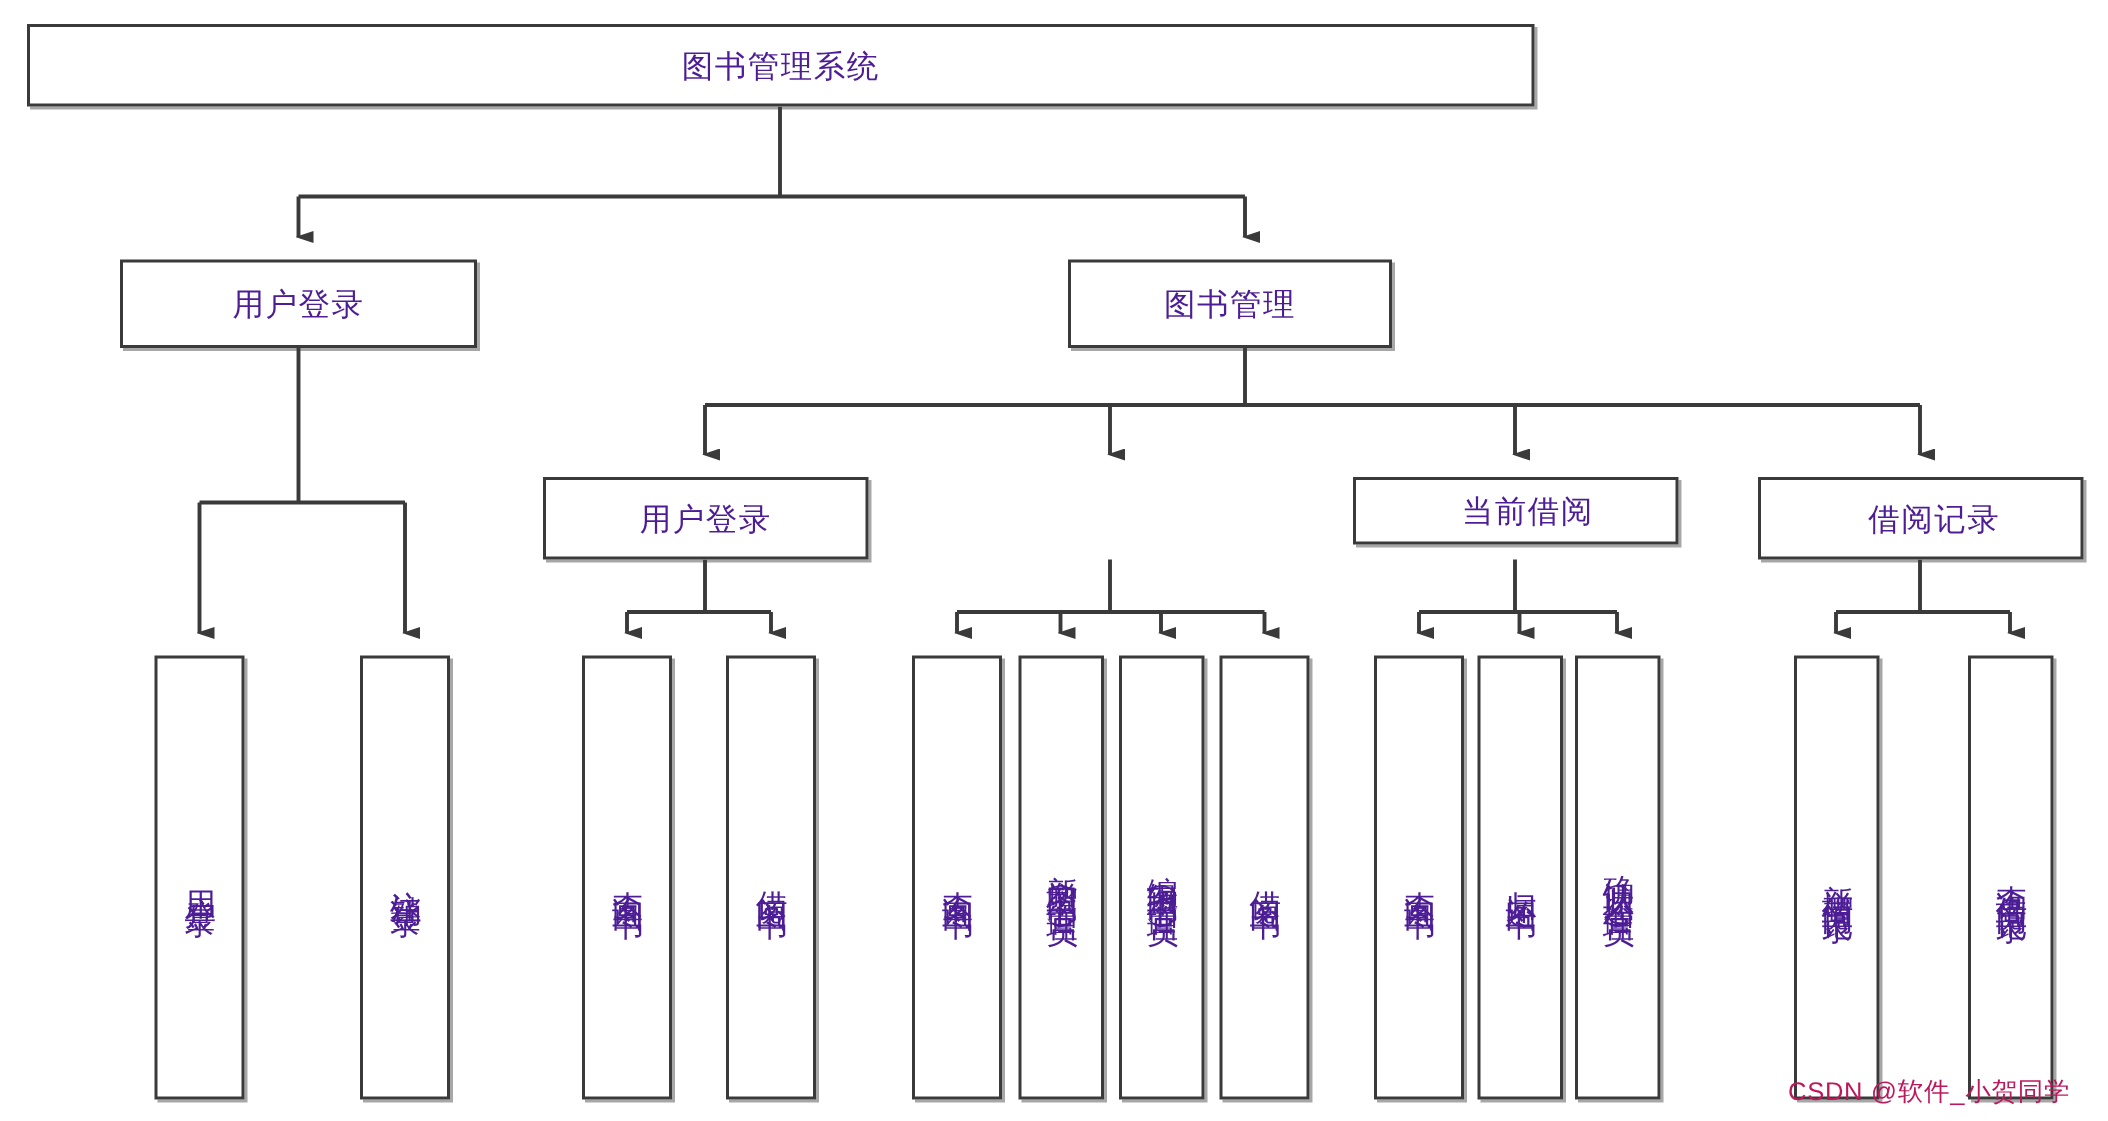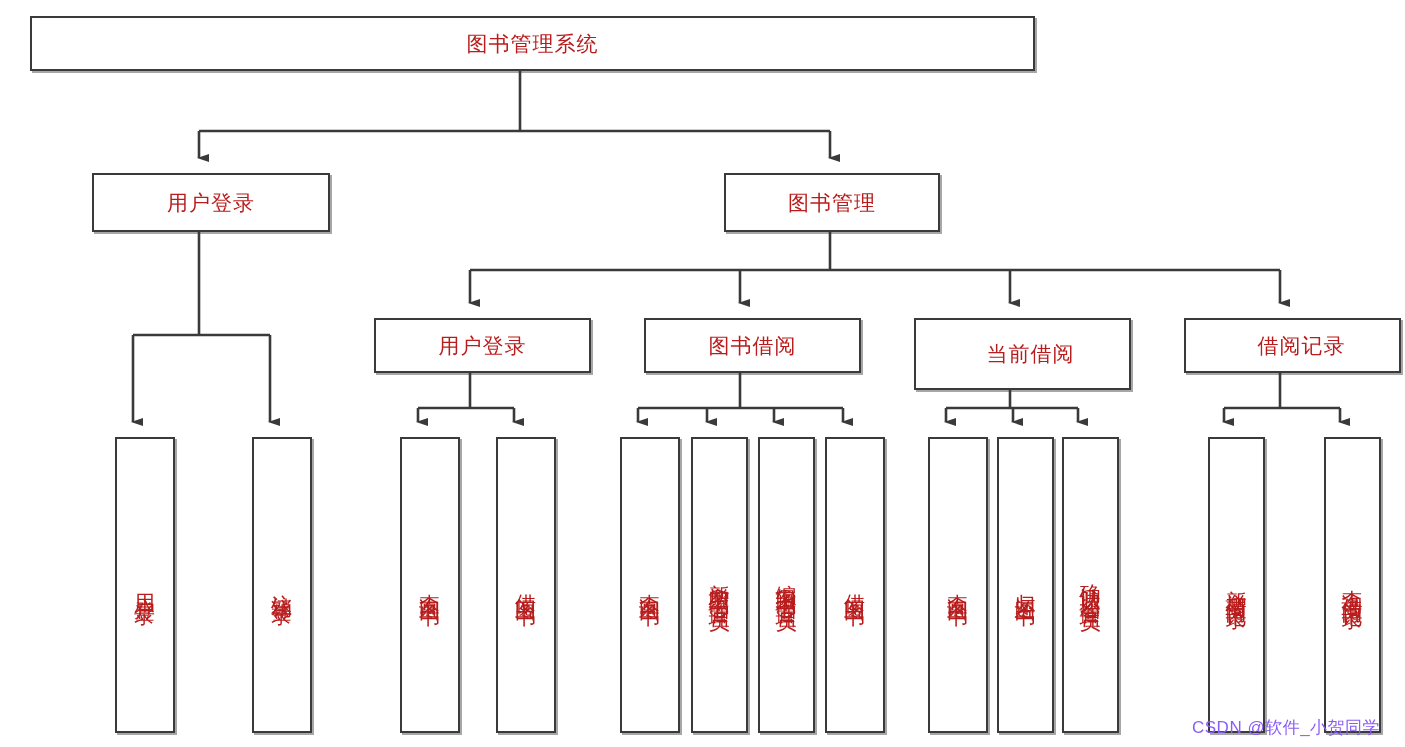--- a/index.html
+++ b/index.html
@@ -27,22 +27,21 @@
   }
   .node {
     position: absolute;
     box-sizing: border-box;
     background: #ffffff;
     border: 2px solid #3a3a3a;
     box-shadow: 2px 2px 0 rgba(60,60,60,0.45);
     display: flex;
     align-items: center;
     justify-content: center;
-    color: #b91c1c;
-    margin-left: 12px;
+    color: #4c1d95;
   }
   .node.horiz {
     font-size: 21px;
     letter-spacing: 1px;
     white-space: nowrap;
   }
   .node.vert {
     writing-mode: vertical-rl;
     text-orientation: upright;
     font-size: 21px;
@@ -126,24 +125,21 @@
   <div class="node horiz" style="left: 80px; top: 173px; width: 238px; height: 59px;">
     <span>用户登录</span>
   </div>
   <div class="node horiz" style="left: 712px; top: 173px; width: 216px; height: 59px;">
     <span>图书管理</span>
   </div>
 
   <div class="node horiz" style="left: 362px; top: 318px; width: 217px; height: 55px;">
     <span>用户登录</span>
   </div>
-  <div class="node horiz" style="left: 632px; top: 318px; width: 217px; height: 55px;">
-    <span>图书借阅</span>
-  </div>
-  <div class="node horiz" style="left: 902px; top: 318px; width: 217px; height: 72px; padding-left: 16px;">
+  <div class="node horiz" style="left: 902px; top: 318px; width: 217px; height: 45px; padding-left: 16px;">
     <span>当前借阅</span>
   </div>
   <div class="node horiz" style="left: 1172px; top: 318px; width: 217px; height: 55px; padding-left: 18px;">
     <span>借阅记录</span>
   </div>
 
   <div class="node vert" style="left: 103px; top: 437px; width: 60px; height: 296px;">
     <span>用户登录</span>
   </div>
   <div class="node vert" style="left: 240px; top: 437px; width: 60px; height: 296px;">
@@ -176,15 +172,15 @@
   <div class="node vert" style="left: 1050px; top: 437px; width: 57px; height: 296px;">
     <span>确认归还（管理员）</span>
   </div>
   <div class="node vert" style="left: 1196px; top: 437px; width: 57px; height: 296px;">
     <span>新增借阅记录</span>
   </div>
   <div class="node vert" style="left: 1312px; top: 437px; width: 57px; height: 296px;">
     <span>查询借阅记录</span>
   </div>
 
-  <div class="watermark" style="left: 1192px; top: 716px; color: #8b5cf6;">CSDN @软件_小贺同学</div>
+  <div class="watermark" style="left: 1192px; top: 716px; color: #be185d;">CSDN @软件_小贺同学</div>
 
 </div>
 
 </body></html>

